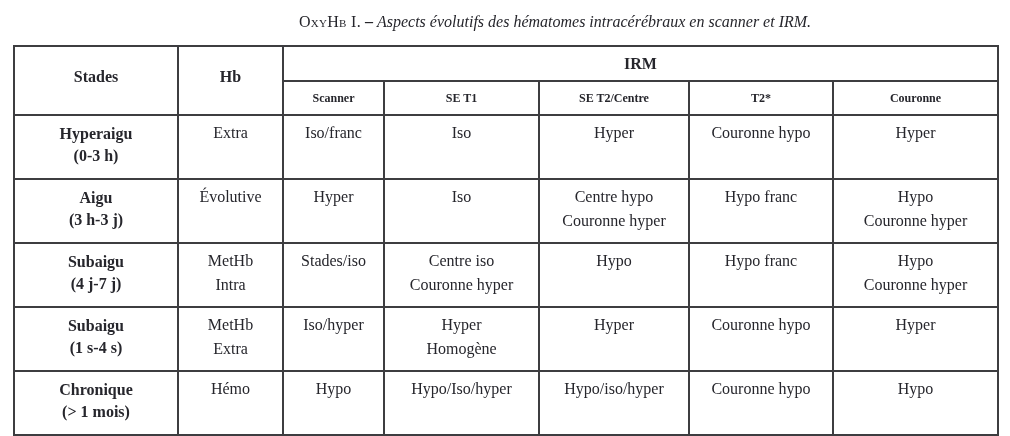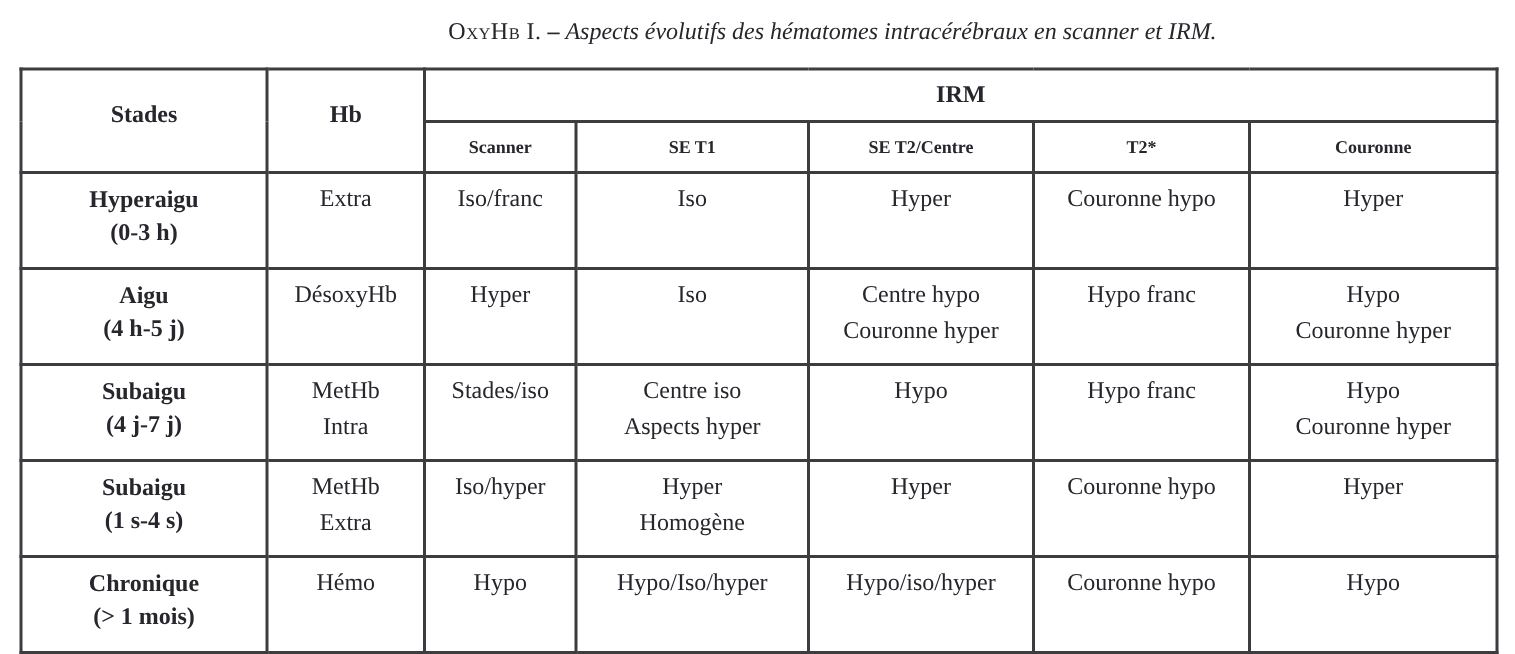--- a/index.html
+++ b/index.html
@@ -119,38 +119,38 @@
 (0-3 h)</td>
       <td>Extra</td>
       <td>Iso/franc</td>
       <td>Iso</td>
       <td>Hyper</td>
       <td>Couronne hypo</td>
       <td>Hyper</td>
     </tr>
     <tr>
       <td class="stade">Aigu
-(4 h-5 j)</td>
-      <td>DésoxyHb</td>
+(3 h-3 j)</td>
+      <td>Évolutive</td>
       <td>Hyper</td>
       <td>Iso</td>
       <td>Centre hypo
 Couronne hyper</td>
       <td>Hypo franc</td>
       <td>Hypo
 Couronne hyper</td>
     </tr>
     <tr>
       <td class="stade">Subaigu
 (4 j-7 j)</td>
       <td>MetHb
 Intra</td>
       <td>Stades/iso</td>
       <td>Centre iso
-Aspects hyper</td>
+Couronne hyper</td>
       <td>Hypo</td>
       <td>Hypo franc</td>
       <td>Hypo
 Couronne hyper</td>
     </tr>
     <tr>
       <td class="stade">Subaigu
 (1 s-4 s)</td>
       <td>MetHb
 Extra</td>

